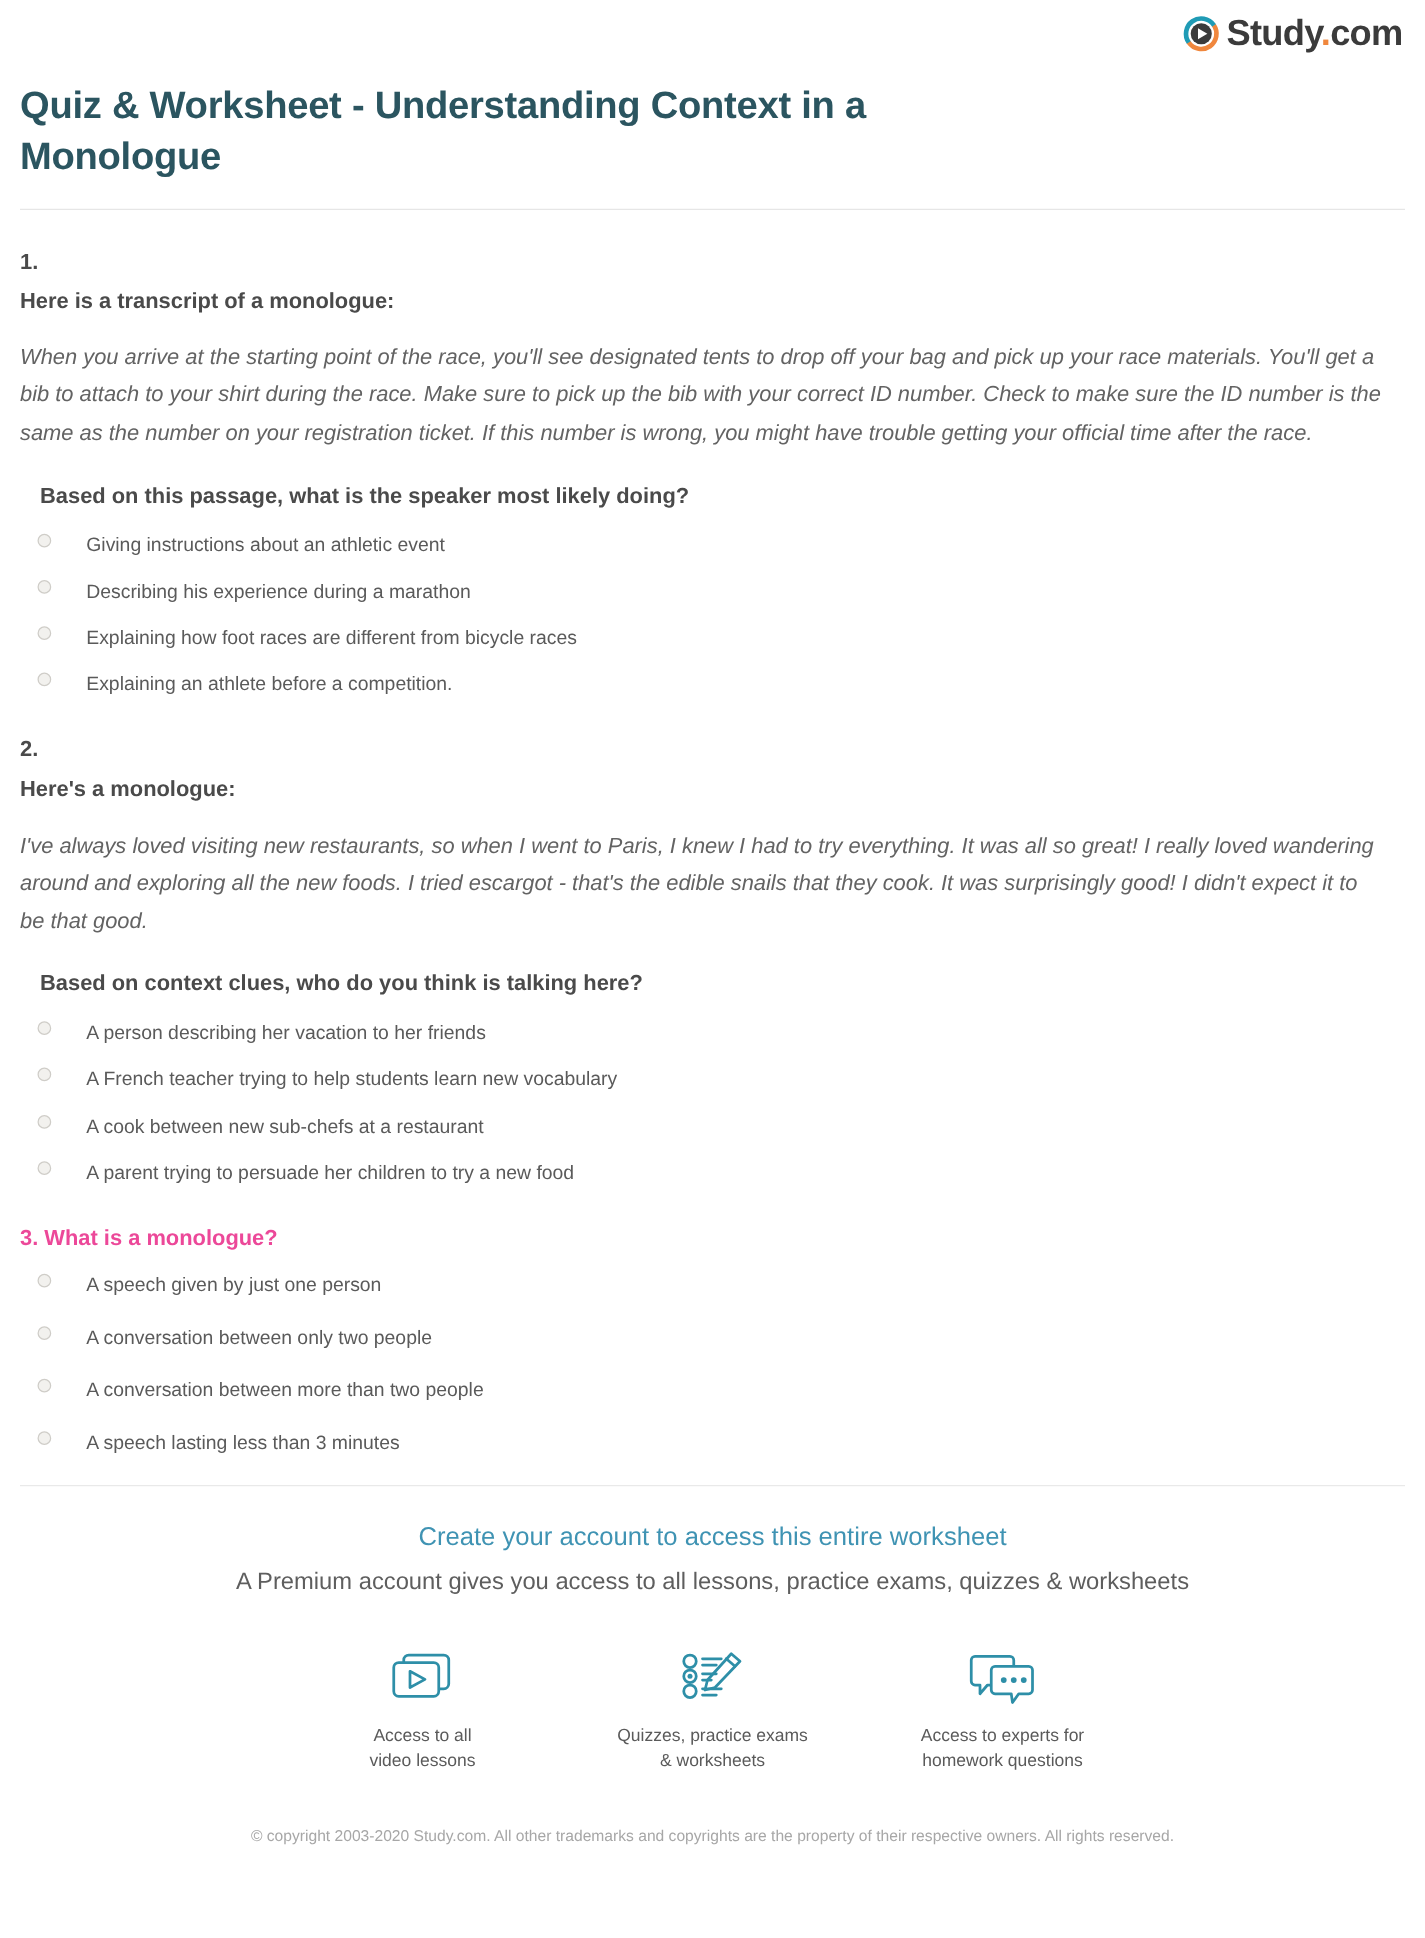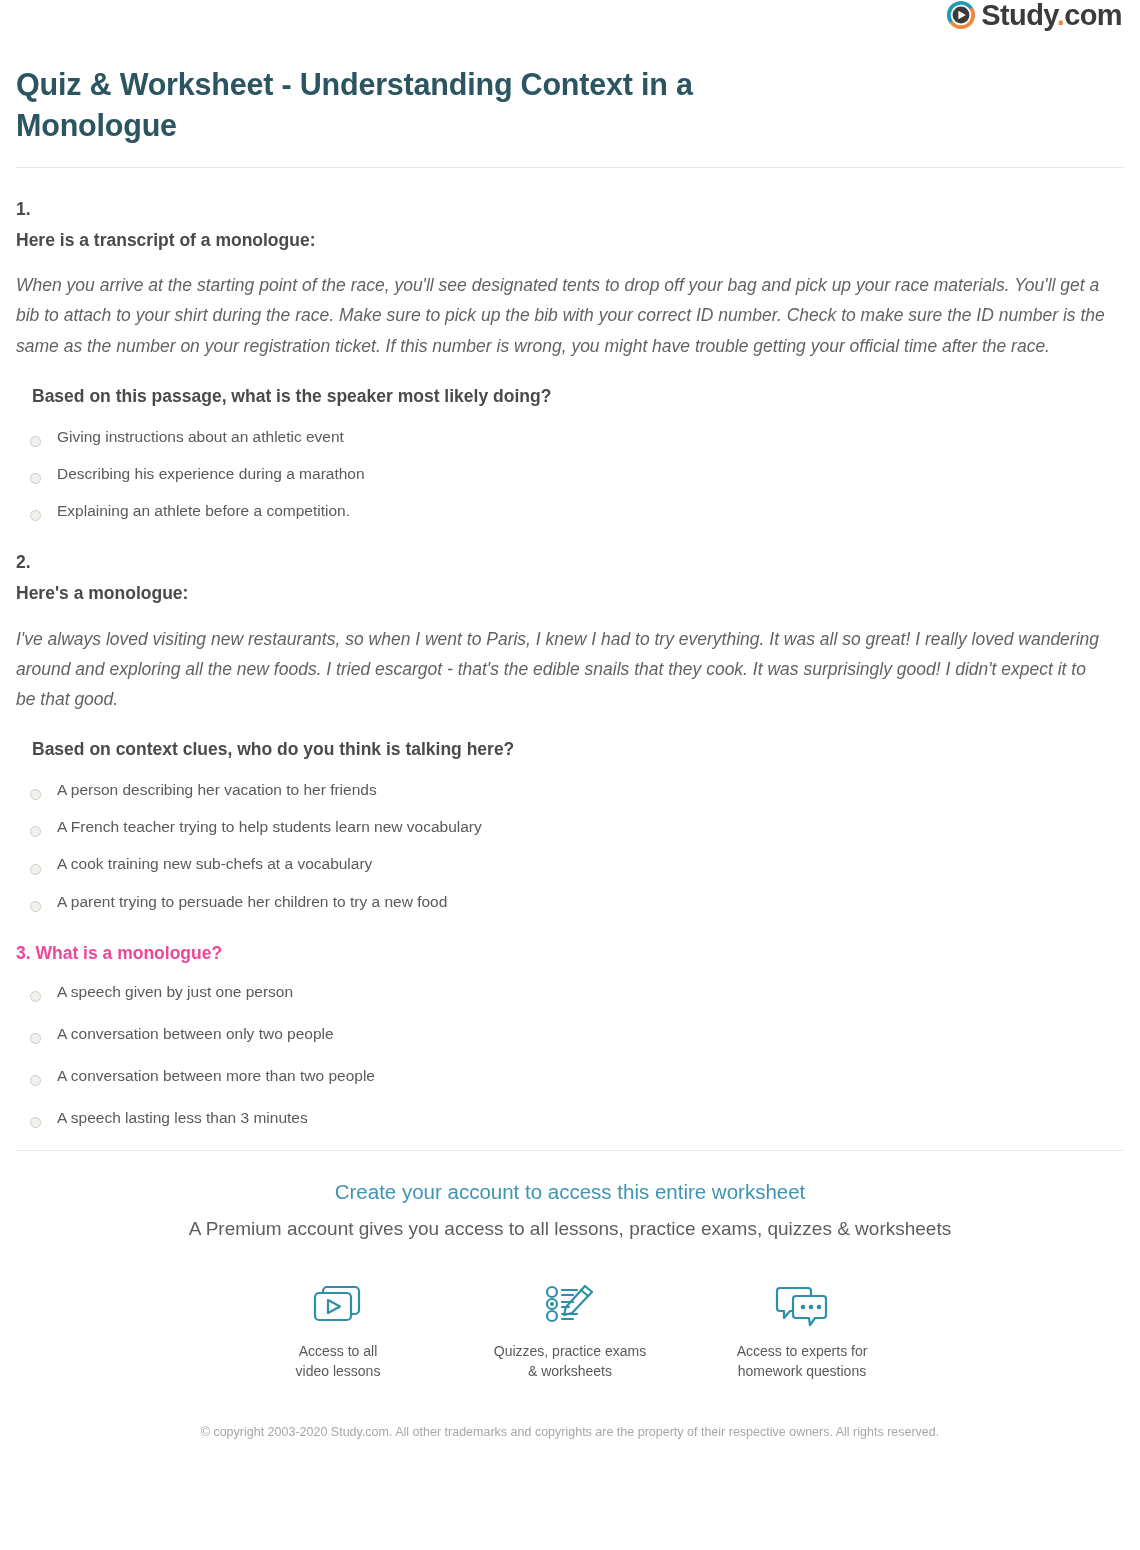--- a/index.html
+++ b/index.html
@@ -32,21 +32,21 @@
     left: 14px;
     top: 12px;
     font-size: 13.5px;
     color: #555555;
     letter-spacing: -0.1px;
     white-space: nowrap;
   }
   .logo {
     position: absolute;
     right: 18px;
-    top: 0;
+    top: 12px;
     display: flex;
     align-items: center;
     gap: 5px;
   }
   .logo-mark {
     width: 30px;
     height: 30px;
     flex: 0 0 auto;
     display: block;
   }
@@ -119,23 +119,24 @@
     margin: 0;
   }
 
   .options {
     list-style: none;
     margin: 18px 0 0 0;
     padding: 0;
   }
   .option {
     display: flex;
-    align-items: flex-end;
+    align-items: flex-start;
     margin: 0 0 17px 0;
     padding-left: 14px;
+    gap: 12px;
   }
   .radio {
     width: 11px;
     height: 11px;
     border-radius: 50%;
     border: 1px solid #cfcdc8;
     background: #f2f1ee;
     box-sizing: border-box;
     flex: 0 0 auto;
     margin-right: 16px;
@@ -240,20 +241,24 @@
         <li class="option">
           <span class="radio"></span>
           <span class="option-label">Giving instructions about an athletic event</span>
         </li>
         <li class="option">
           <span class="radio"></span>
           <span class="option-label">Describing his experience during a marathon</span>
         </li>
         <li class="option">
           <span class="radio"></span>
+          <span class="option-label">Explaining how foot races are different from bicycle races</span>
+        </li>
+        <li class="option">
+          <span class="radio"></span>
           <span class="option-label">Explaining an athlete before a competition.</span>
         </li>
       </ul>
     </div>
 
     <div class="q-block">
       <p class="q-num">2.</p>
       <p class="q-lead">Here's a monologue:</p>
       <p class="passage">I've always loved visiting new restaurants, so when I went to Paris, I knew I had to try everything. It was all so great! I really loved wandering around and exploring all the new foods. I tried escargot - that's the edible snails that they cook. It was surprisingly good! I didn't expect it to be that good.</p>
       <p class="q-prompt">Based on context clues, who do you think is talking here?</p>
@@ -261,21 +266,21 @@
         <li class="option">
           <span class="radio"></span>
           <span class="option-label">A person describing her vacation to her friends</span>
         </li>
         <li class="option">
           <span class="radio"></span>
           <span class="option-label">A French teacher trying to help students learn new vocabulary</span>
         </li>
         <li class="option">
           <span class="radio"></span>
-          <span class="option-label">A cook training new sub-chefs at a vocabulary</span>
+          <span class="option-label">A cook between new sub-chefs at a restaurant</span>
         </li>
         <li class="option">
           <span class="radio"></span>
           <span class="option-label">A parent trying to persuade her children to try a new food</span>
         </li>
       </ul>
     </div>
 
     <div class="q-block q3">
       <p class="q-heading-inline">3. What is a monologue?</p>

